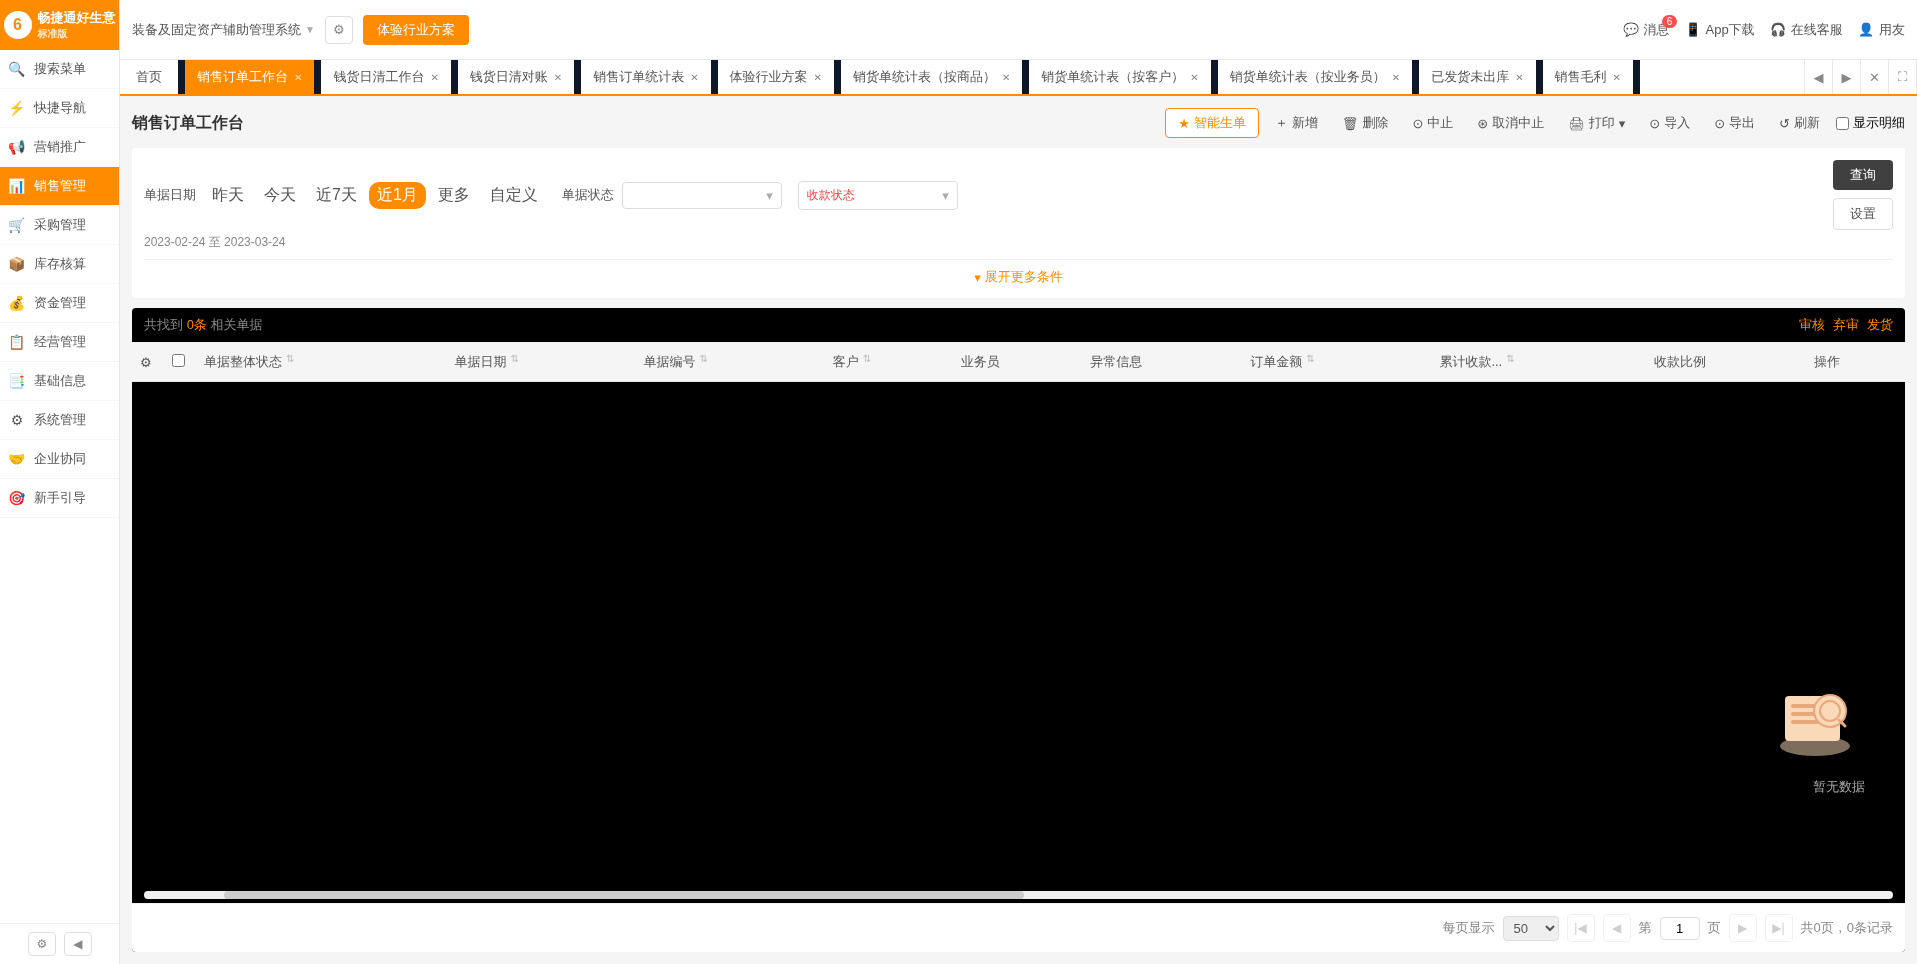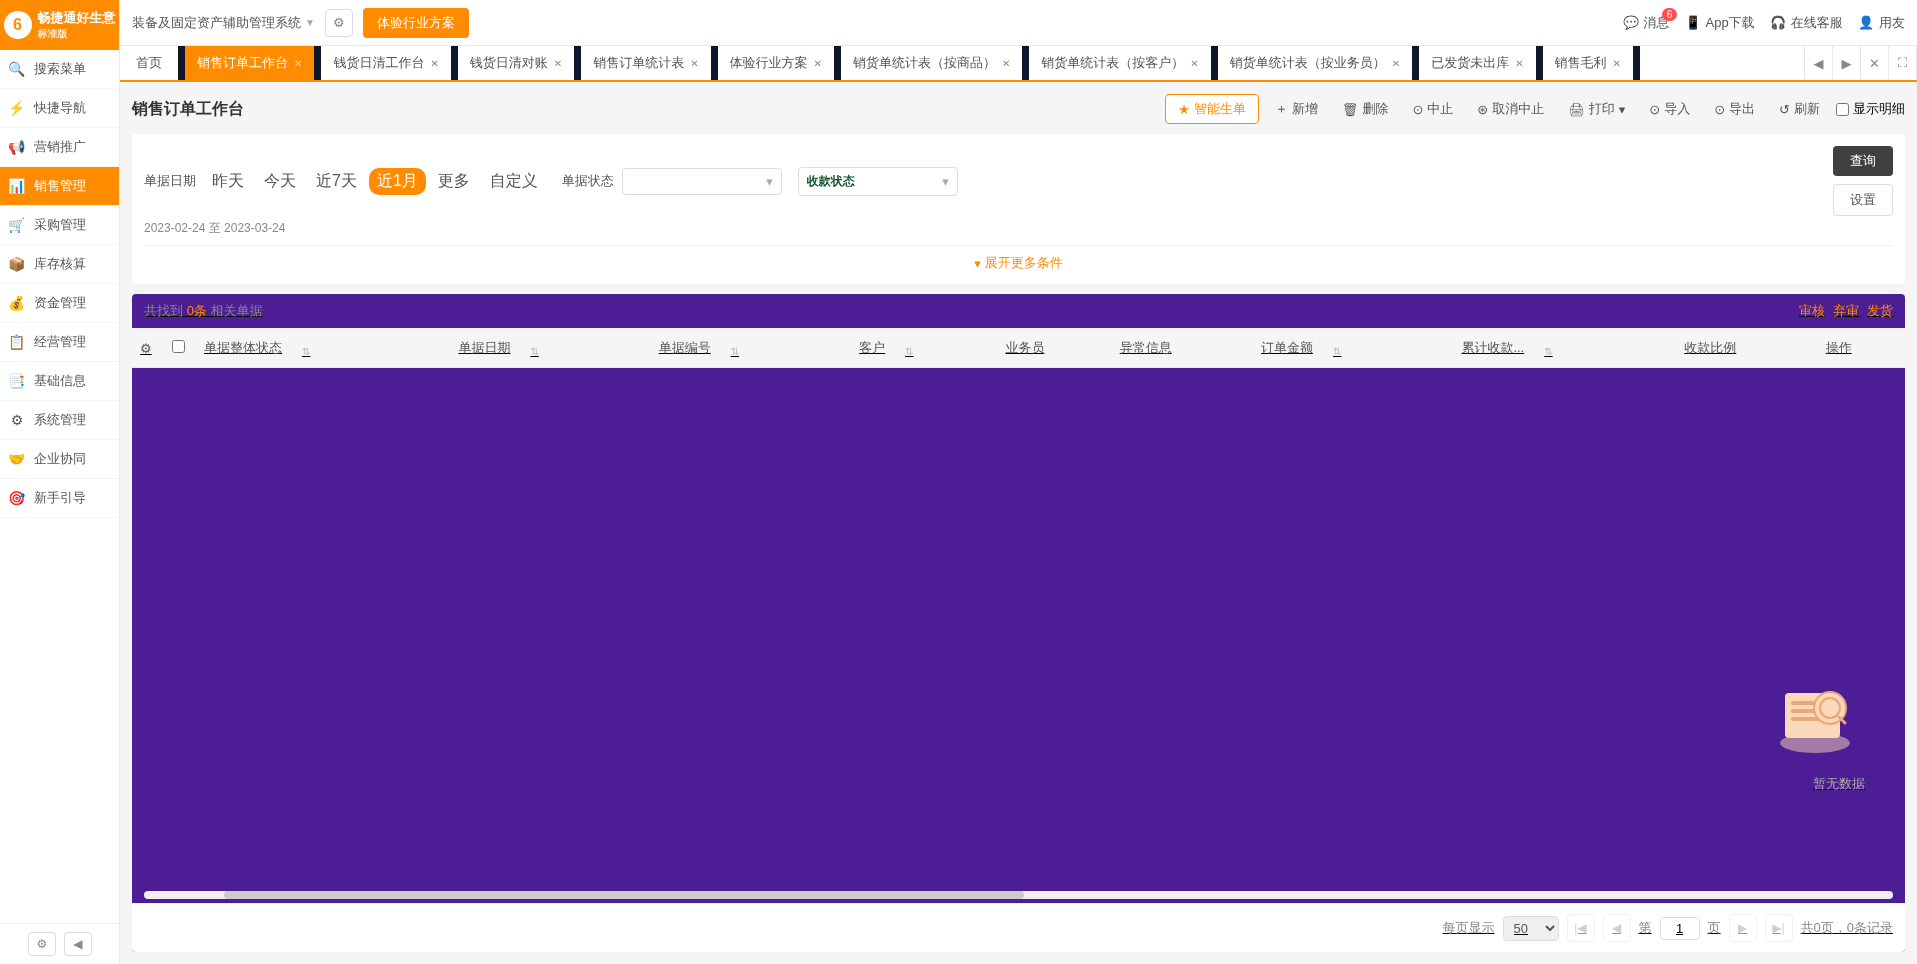--- a/index.html
+++ b/index.html
@@ -15,21 +15,21 @@
     .sidebar-menu-item { padding: 10px 8px; cursor: pointer; display: flex; align-items: center; gap: 8px; color: #555; font-size: 12px; border-bottom: 1px solid #f5f5f5; }
     .sidebar-menu-item.active { background: #ff8c00; color: #fff; }
     .sidebar-menu-item .menu-icon { width: 18px; height: 18px; display: flex; align-items: center; justify-content: center; font-size: 14px; }
     .sidebar-bottom { padding: 8px; border-top: 1px solid #f0f0f0; display: flex; gap: 8px; justify-content: center; }
     .sidebar-bottom-btn { background: none; border: 1px solid #ddd; border-radius: 4px; padding: 4px 8px; cursor: pointer; color: #888; font-size: 12px; }
 
     
     .main { flex: 1; display: flex; flex-direction: column; overflow: hidden; }
 
     
-    .topbar { height: 46px; background: #fff; border-bottom: 1px solid #e8e8e8; display: flex; align-items: center; padding: 0 12px; gap: 10px; }
+    .topbar { height: 60px; background: #fff; border-bottom: 1px solid #e8e8e8; display: flex; align-items: center; padding: 0 12px; gap: 10px; }
     .topbar-dropdown { display: flex; align-items: center; gap: 4px; color: #555; cursor: pointer; }
     .topbar-dropdown-arrow { color: #aaa; font-size: 10px; }
     .topbar-settings { width: 28px; height: 28px; border: 1px solid #ddd; border-radius: 4px; display: flex; align-items: center; justify-content: center; cursor: pointer; color: #888; }
     .topbar-btn { background: #ff8c00; color: #fff; border: none; border-radius: 4px; padding: 6px 14px; cursor: pointer; font-size: 13px; }
     .topbar-right { margin-left: auto; display: flex; align-items: center; gap: 16px; color: #555; font-size: 13px; }
     .topbar-right-item { display: flex; align-items: center; gap: 4px; cursor: pointer; position: relative; }
     .badge { background: #ff4d4f; color: #fff; border-radius: 10px; padding: 1px 5px; font-size: 10px; position: absolute; top: -6px; right: -8px; }
 
     
     .tabbar { height: 36px; background: #fff; border-bottom: 2px solid #ff8c00; display: flex; align-items: stretch; overflow-x: auto; }
@@ -64,32 +64,32 @@
     .search-label { color: #555; font-size: 13px; white-space: nowrap; }
     .date-options { display: flex; gap: 4px; align-items: center; }
     .date-opt { padding: 3px 8px; border-radius: 3px; cursor: pointer; color: #555; font-size: 16px; }
     .date-opt.active { background: #ff8c00; color: #fff; border-radius: 10px; }
     .date-range { color: #888; font-size: 12px; margin-top: 4px; }
     .search-select { border: 1px solid #ddd; border-radius: 4px; padding: 5px 8px; font-size: 13px; min-width: 160px; display: flex; align-items: center; justify-content: space-between; cursor: pointer; color: #aaa; background: #fff; }
     .expand-btn { color: #ff8c00; cursor: pointer; font-size: 13px; display: flex; align-items: center; gap: 4px; }
     .search-actions { margin-left: auto; display: flex; gap: 8px; flex-direction: column; }
 
     
-    .table-area { background: #4c1d95; border-radius: 4px; flex: 1; overflow: hidden; display: flex; flex-direction: column; text-decoration: underline; }
+    .table-area { background: #000000; border-radius: 4px; flex: 1; overflow: hidden; display: flex; flex-direction: column; }
     .table-toolbar { padding: 8px 12px; display: flex; align-items: center; justify-content: space-between; border-bottom: 1px solid #f0f0f0; }
     .table-info { color: #888; font-size: 13px; }
     .table-info .highlight { color: #ff8c00; }
     .table-actions { display: flex; gap: 8px; }
     .table-action-btn { border: none; background: none; color: #555; cursor: pointer; font-size: 13px; display: flex; align-items: center; gap: 3px; }
     .table-action-btn.orange { color: #ff8c00; }
 
     table { width: 100%; border-collapse: collapse; }
     thead tr { background: #f5f5f5; }
     th { padding: 10px 8px; text-align: left; color: #555; font-weight: normal; font-size: 12px; border-bottom: 1px solid #e8e8e8; white-space: nowrap; }
-    .th-sortable { display: flex; align-items: flex-end; gap: 20px; cursor: pointer; }
+    .th-sortable { display: flex; align-items: flex-start; gap: 4px; cursor: pointer; }
     .sort-icon { color: #bbb; font-size: 10px; }
     .checkbox-col { width: 32px; }
     .settings-col { width: 32px; }
 
     
     .empty-state { flex: 1; display: flex; flex-direction: column; align-items: flex-end; justify-content: center; padding: 40px; }
     .empty-icon { width: 100px; height: 100px; margin-bottom: 12px; }
     .empty-text { color: #aaa; font-size: 13px; }
 
     
@@ -323,21 +323,21 @@
         </div>
         <div class="search-item">
           <span class="search-label">单据状态</span>
           <div class="search-select">
             <span style="color:#aaa;font-size:12px;"></span>
             <span>▾</span>
           </div>
         </div>
         <div class="search-item">
           <div class="search-select">
-            <span style="color:#14532d;font-size:12px;font-weight:bold;">收款状态</span>
+            <span style="color:#ef4444;font-size:12px;">收款状态</span>
             <span>▾</span>
           </div>
         </div>
         <div class="search-actions">
           <button class="btn-query">查询</button>
           <button class="btn-setting">设置</button>
         </div>
       </div>
       <div style="margin-top:4px;">
         <span class="date-range">2023-02-24 至 2023-03-24</span>

